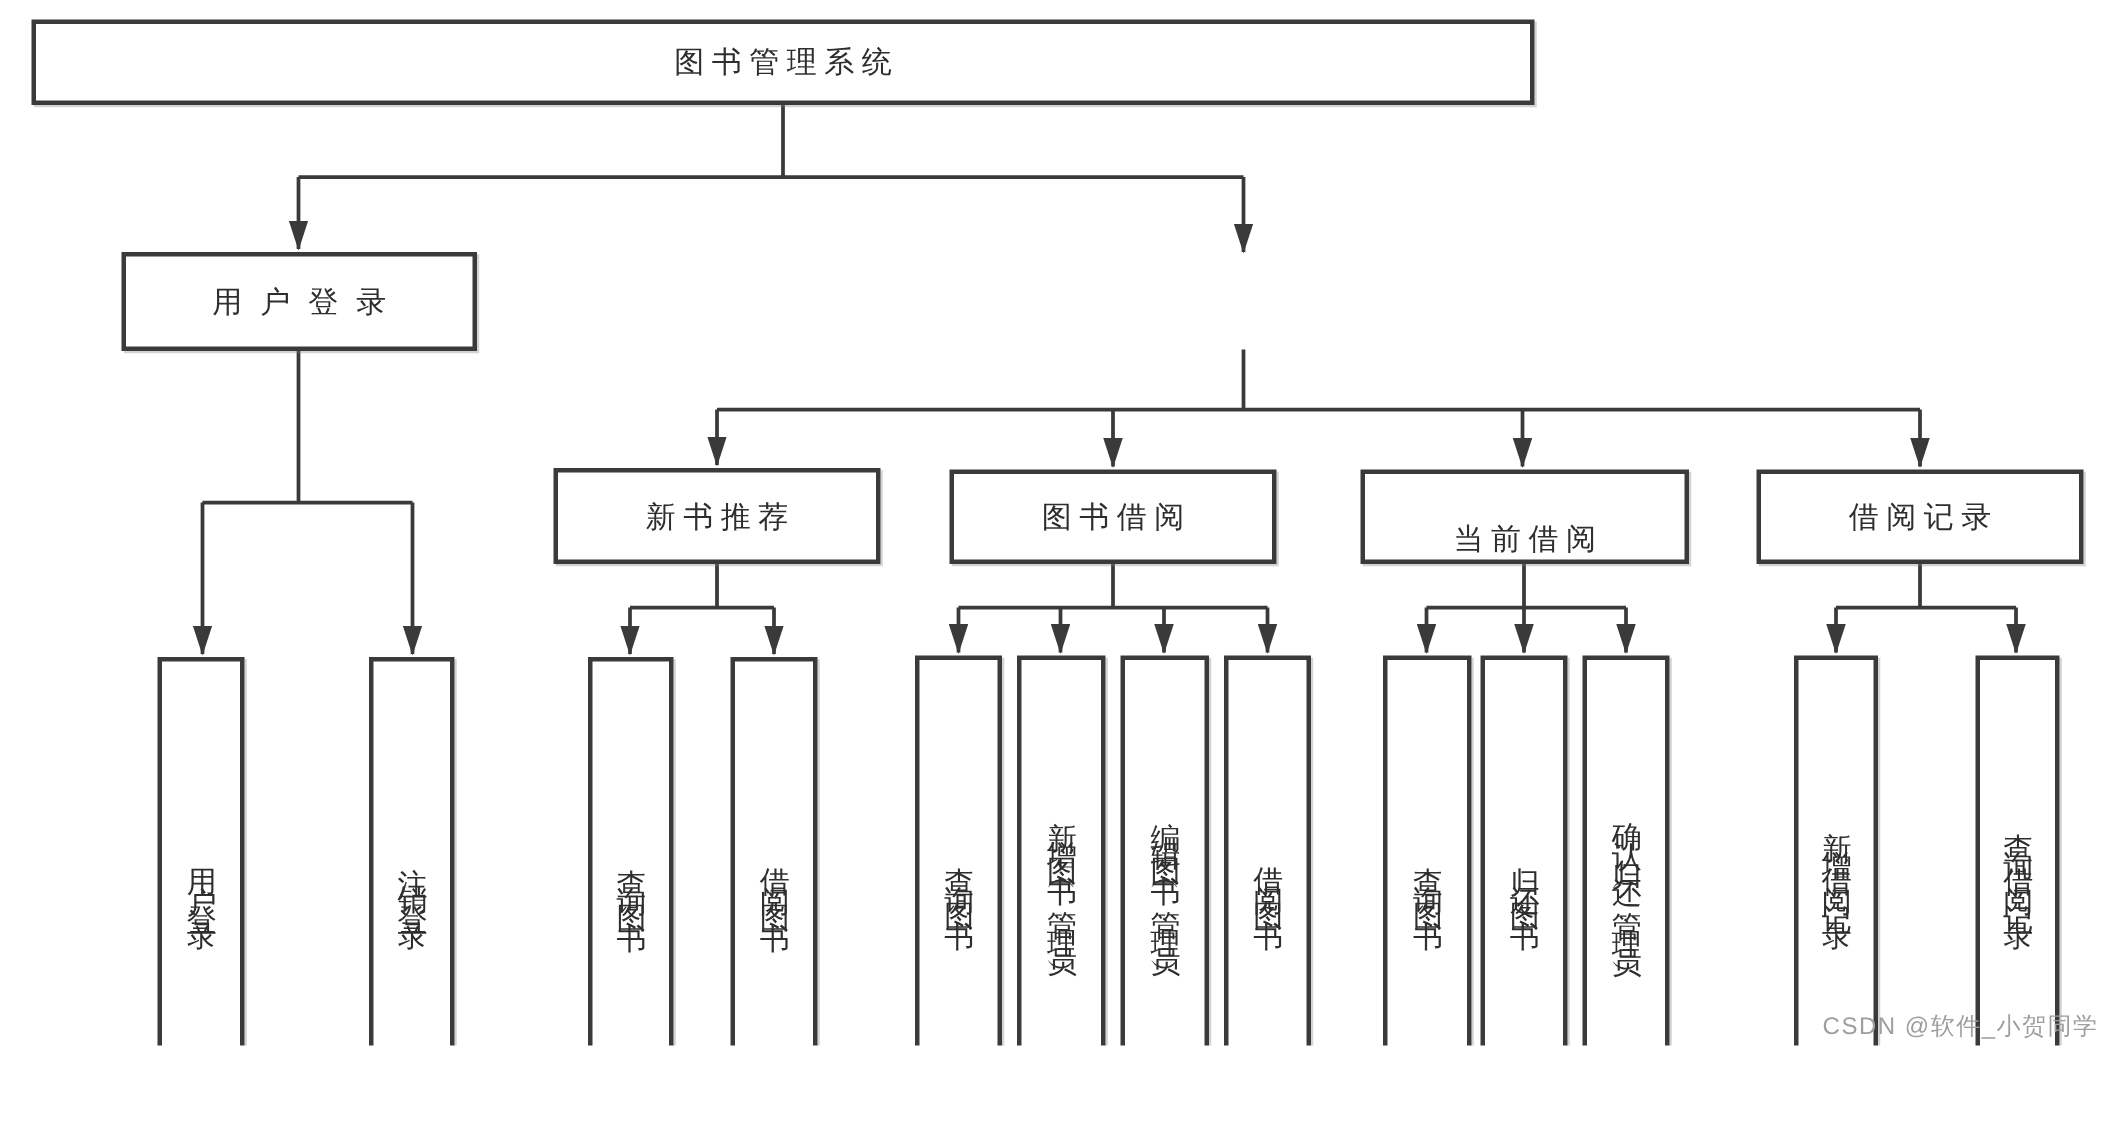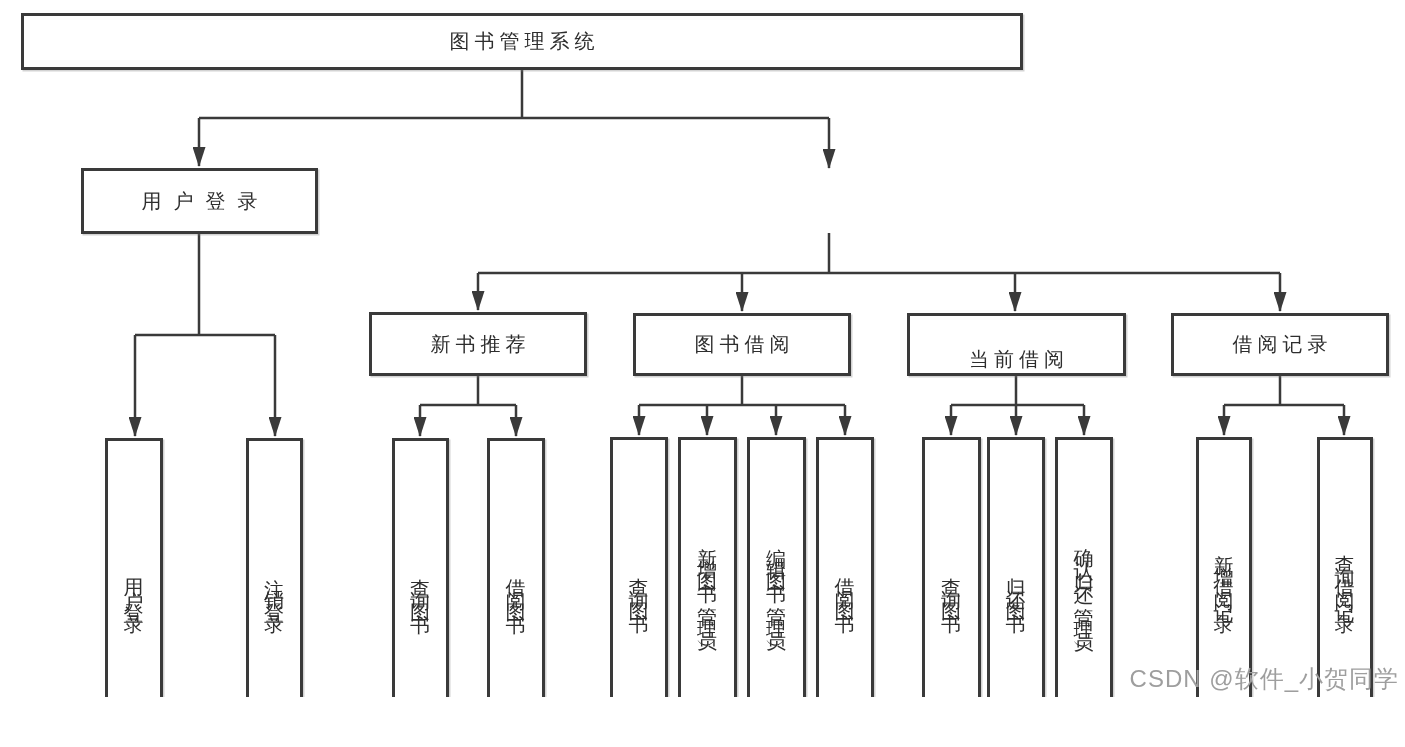--- a/index.html
+++ b/index.html
@@ -8,21 +8,21 @@
   .connectors{position:absolute;left:0;top:0;width:1405px;height:747px;}
   .skeleton{stroke:#3a3a3a;stroke-width:2.5;fill:none;}
   .arrowline{stroke:#3a3a3a;stroke-width:2.5;fill:none;marker-end:url(#arrowhead);}
   .box{position:absolute;box-sizing:border-box;border:3px solid #3a3a3a;background:#ffffff;
        display:flex;align-items:center;justify-content:center;color:#2e2e2e;
        box-shadow:1.5px 1.5px 0 rgba(130,130,130,0.35);}
   .hlabel{font-size:20px;letter-spacing:5px;text-indent:5px;white-space:nowrap;}
   .hlabel-wide{font-size:20px;letter-spacing:12px;text-indent:12px;white-space:nowrap;}
   .vlabel{writing-mode:vertical-rl;text-orientation:mixed;font-size:20px;line-height:1;
           letter-spacing:12px;white-space:nowrap;}
-  .watermark{position:absolute;right:6px;bottom:2px;font-size:24px;color:#9e9e9e;
+  .watermark{position:absolute;right:6px;bottom:2px;font-size:16px;color:#9e9e9e;
              letter-spacing:1px;white-space:nowrap;}
 </style>
 </head>
 <body>
 
 <div class="stage">
 
   <svg class="connectors" viewBox="0 0 1405 747" xmlns="http://www.w3.org/2000/svg">
     <defs>
       <marker id="arrowhead" markerUnits="userSpaceOnUse" markerWidth="20" markerHeight="13" viewBox="0 0 20 13" refX="19" refY="6.5" orient="auto">

